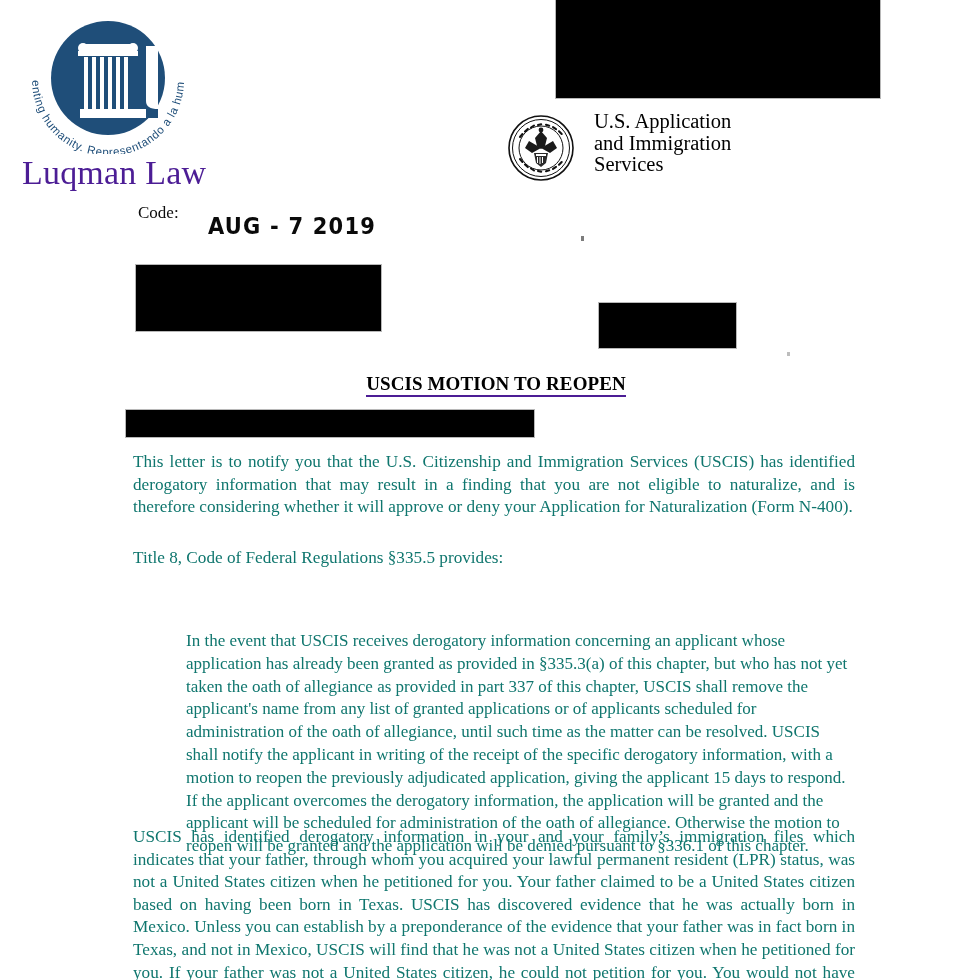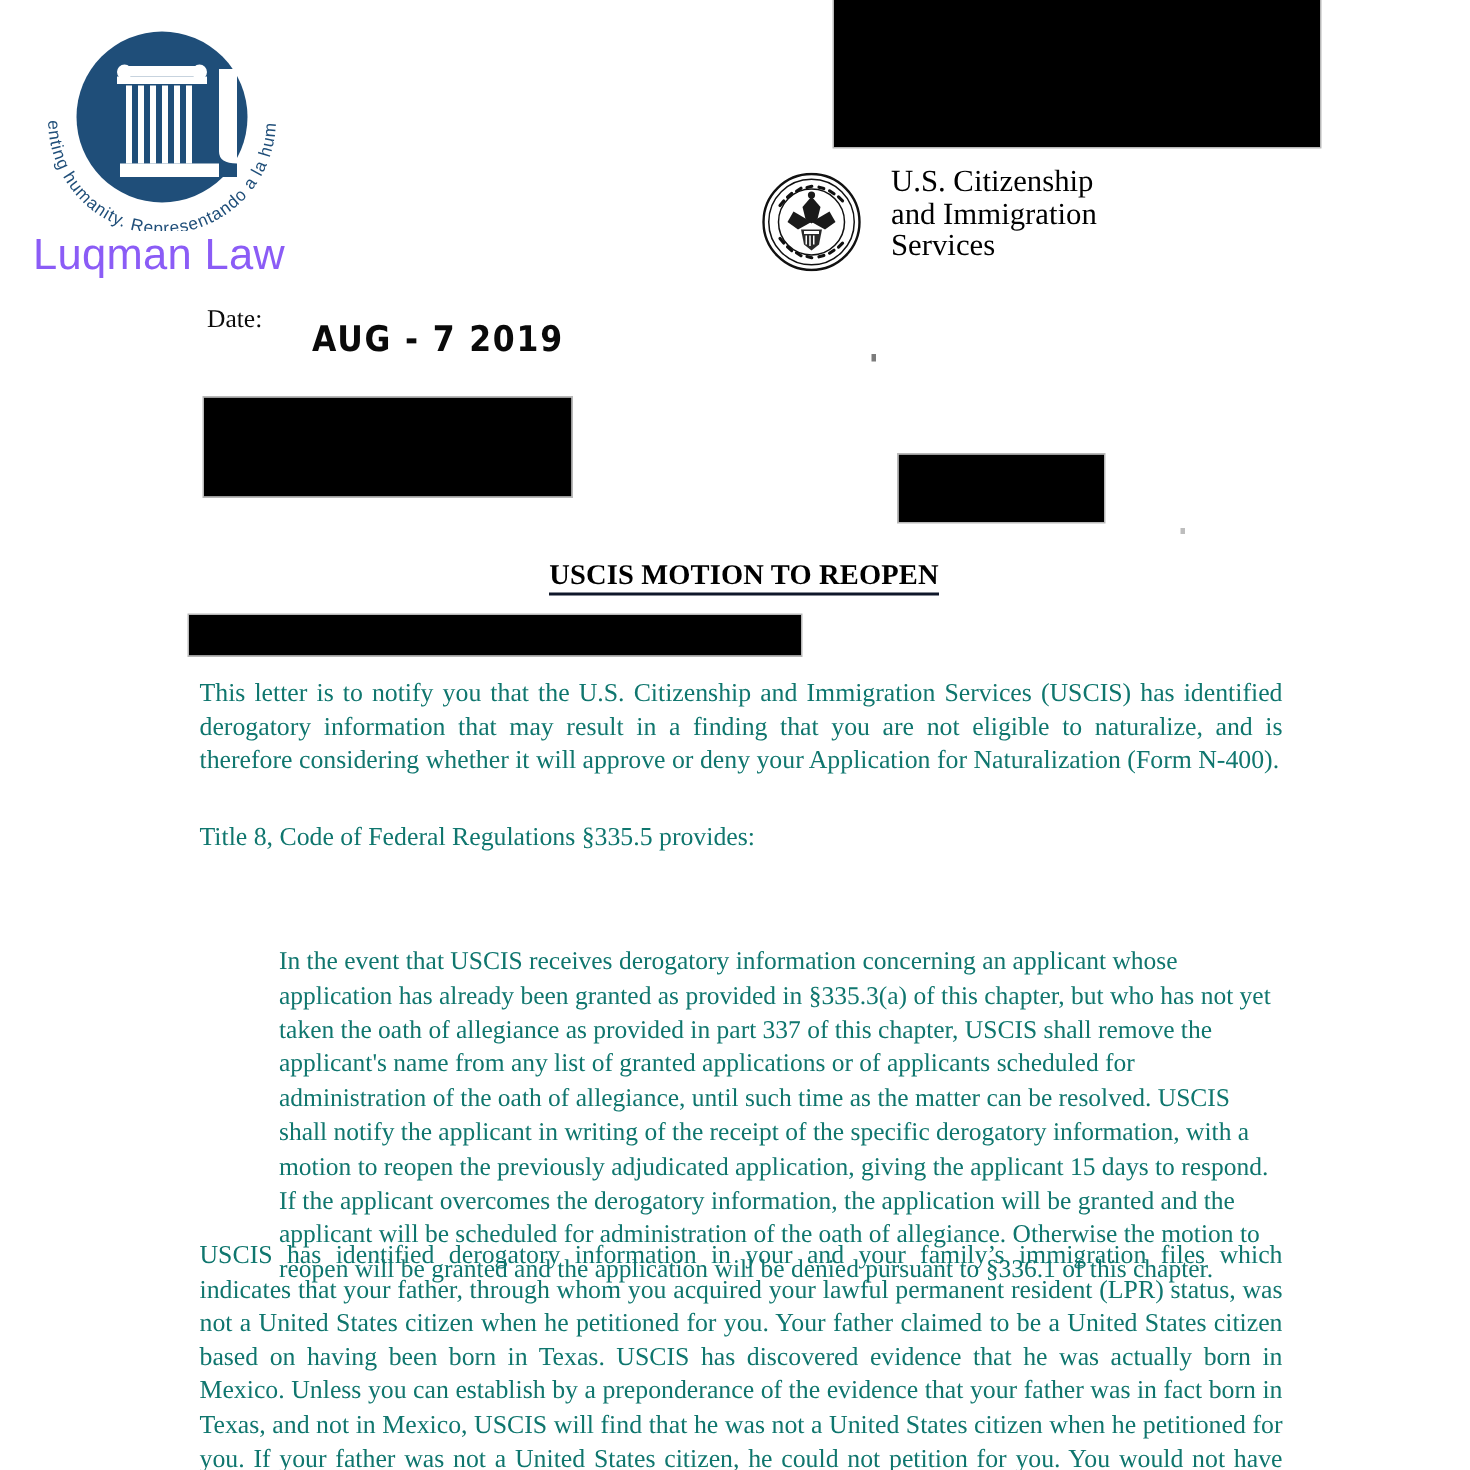--- a/index.html
+++ b/index.html
@@ -33,24 +33,24 @@
     left: 0;
     top: 0;
     width: 200px;
     height: 148px;
   }
   #firm-name {
     position: absolute;
     left: 14px;
     top: 148px;
     width: 190px;
-    font-family: Liberation Sans, sans-serif;
-    font-size: 29px;
+    font-family: Liberation Serif, serif;
+    font-size: 34px;
     letter-spacing: 0.2px;
-    color: #8b5cf6;
+    color: #4c1d95;
     white-space: nowrap;
   }
 
   
   #uscis-block {
     position: absolute;
     left: 508px;
     top: 113px;
     width: 300px;
     height: 70px;
@@ -106,21 +106,21 @@
     position: absolute;
     left: 126px;
     top: 373px;
     width: 740px;
     text-align: center;
     font-size: 19px;
     font-weight: bold;
     letter-spacing: 0.1px;
   }
   #doc-title span {
-    border-bottom: 2px solid #0f172a;
+    border-bottom: 2px solid #4c1d95;
     padding-bottom: 1px;
   }
 
   
   .body-text {
     position: absolute;
     font-size: 17.2px;
     line-height: 22.6px;
     text-align: justify;
     color: #0f766e;
@@ -192,26 +192,26 @@
         <path d="M51 16.3 l2.7 2.6"></path>
         <path d="M12 44 l2.5 3"></path>
           <path d="M17 49.5 l2.8 2.6"></path>
         <path d="M23 53.5 l3 2"></path>
           <path d="M30 56 l3.2 0.8"></path>
         <path d="M38 56.2 l3.2 -0.9"></path>
           <path d="M45 53.8 l3 -2"></path>
         <path d="M51 49.7 l2.7 -2.6"></path>
       </g>
     </svg>
-    <div id="uscis-wordmark">U.S. Citizenship
+    <div id="uscis-wordmark">U.S. Application
 and Immigration
 Services</div>
   </div>
 
-  <div id="date-label">Date:</div>
+  <div id="date-label">Code:</div>
   <div id="date-stamp">AUG - 7 2019</div>
 
   <div id="redaction-layer">
       <div class="redaction" style="left: 556px; top: 0px; width: 324px; height: 98px;"></div>
       <div class="redaction" style="left: 136px; top: 265px; width: 245px; height: 66px;"></div>
       <div class="redaction" style="left: 599px; top: 303px; width: 137px; height: 45px;"></div>
       <div class="redaction" style="left: 126px; top: 410px; width: 408px; height: 27px;"></div>
     </div>
 
   <div class="speck" style="left:581px; top:236px; width:3px; height:5px;"></div>

